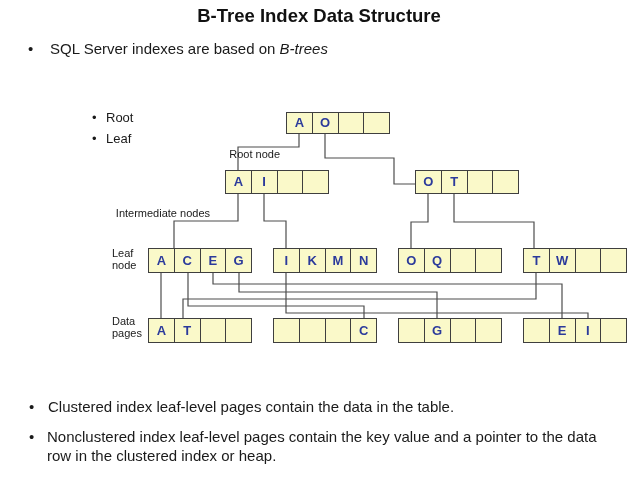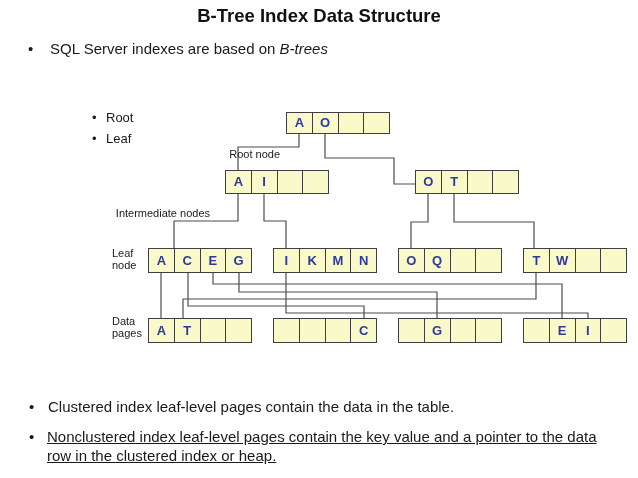--- a/index.html
+++ b/index.html
@@ -143,16 +143,16 @@
 node</div>
       <div class="dlabel" style="left: 112px; top: 316px;">Data
 pages</div>
     </div>
 
   <div class="line t1" style="left:29px; top:398px;">
     <span class="marker" style="width:19px;">•</span><span>Clustered index leaf-level pages contain the data in the table.</span>
   </div>
   <div class="b-wrap" style="left:29px; top:427px; width:590px;">
     <span class="marker">•</span>
-    <span class="btxt" style="width:572px;text-decoration:underline;">Nonclustered index leaf-level pages contain the key value and a pointer to the data row in the clustered index or heap.</span>
+    <span class="btxt" style="width:572px;">Nonclustered index leaf-level pages contain the key value and a pointer to the data row in the clustered index or heap.</span>
   </div>
 
 </div>
 
 </body></html>

